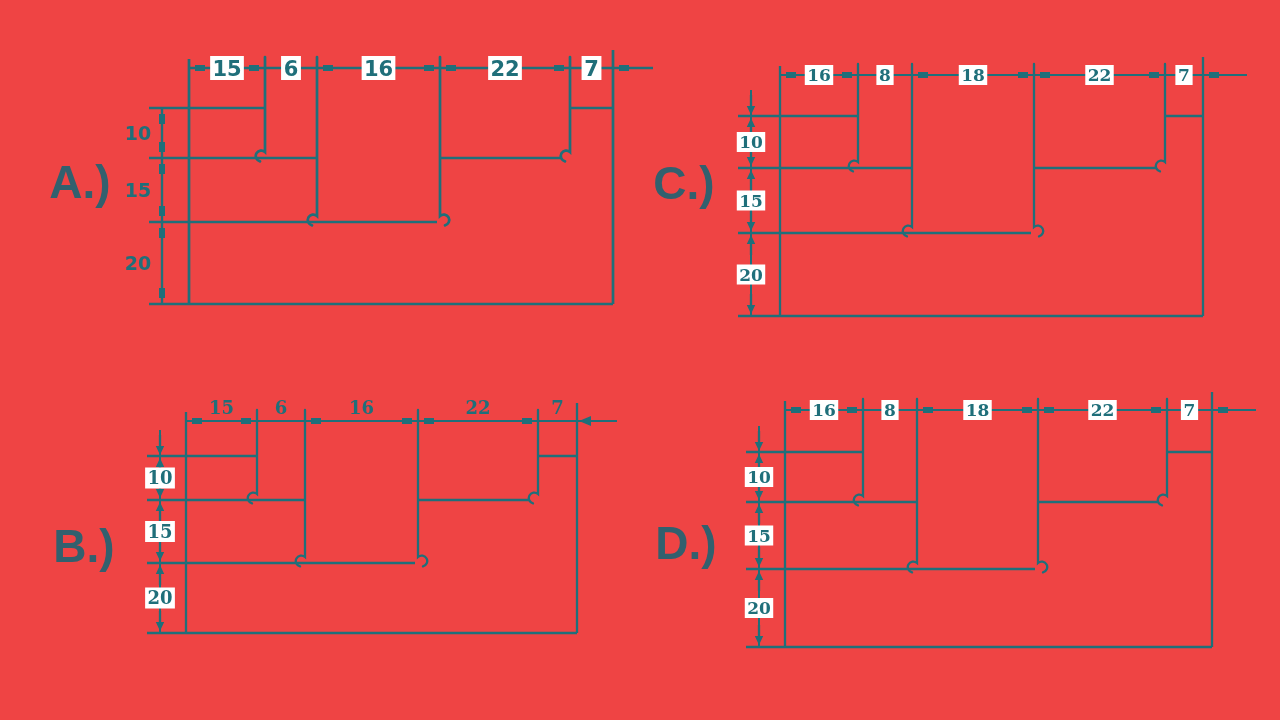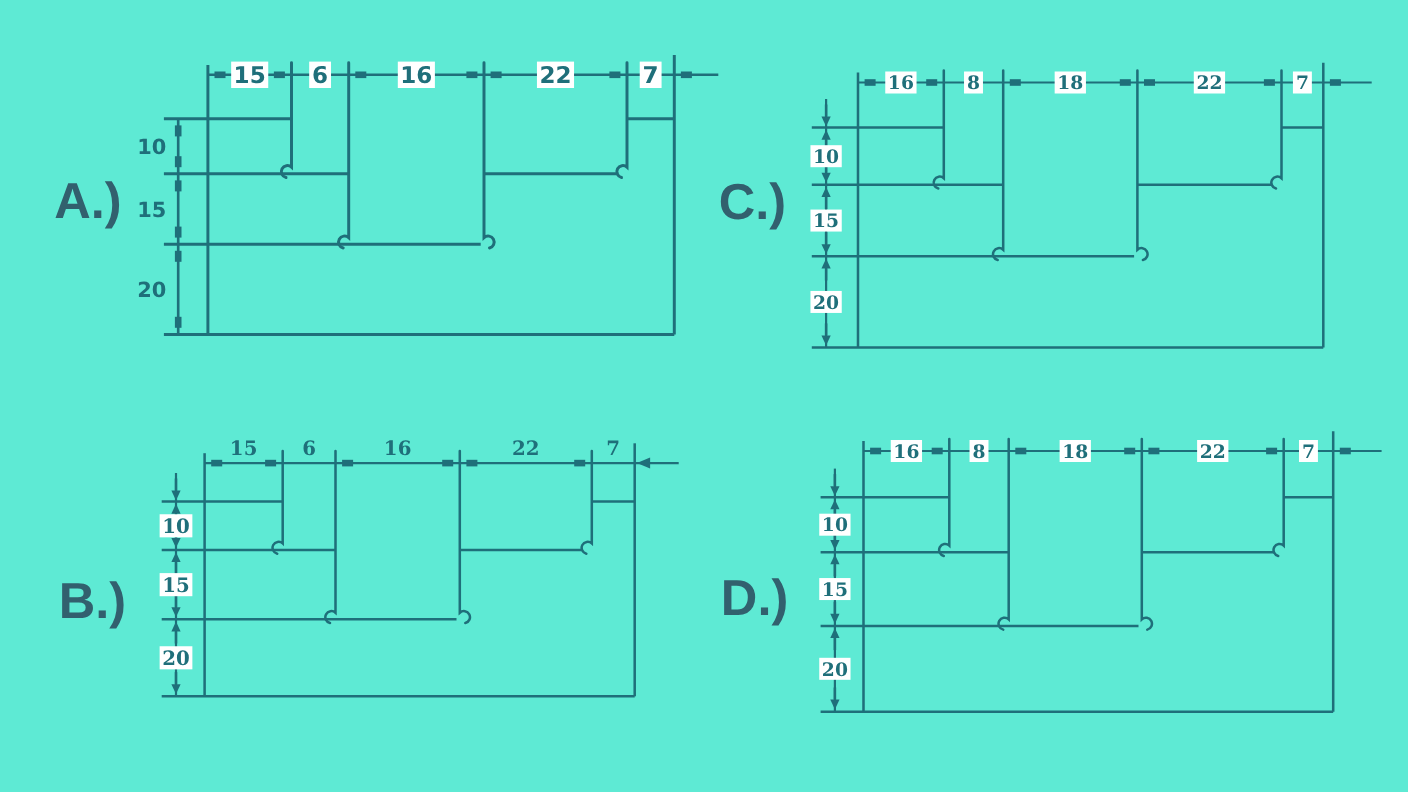--- a/index.html
+++ b/index.html
@@ -1,16 +1,16 @@
 <!DOCTYPE html>
 <html><head>
 <meta charset="utf-8">
 <style>
   html,body{margin:0;padding:0;background:#ffffff;}
-  .stage{position:relative;width:1280px;height:720px;background:#5eead4;overflow:hidden;}
+  .stage{position:relative;width:1280px;height:720px;background:#ef4444;overflow:hidden;}
   svg{position:absolute;left:0;top:0;}
   text{user-select:none;}
 </style>
 </head>
 <body>
 
 <div class="stage">
   <svg id="scene" width="1280" height="720" viewBox="0 0 1280 720">
       <g>
         <line x1="189" y1="68" x2="653" y2="68" stroke="#1f6f7a" stroke-width="2.4000000000000004"></line>

